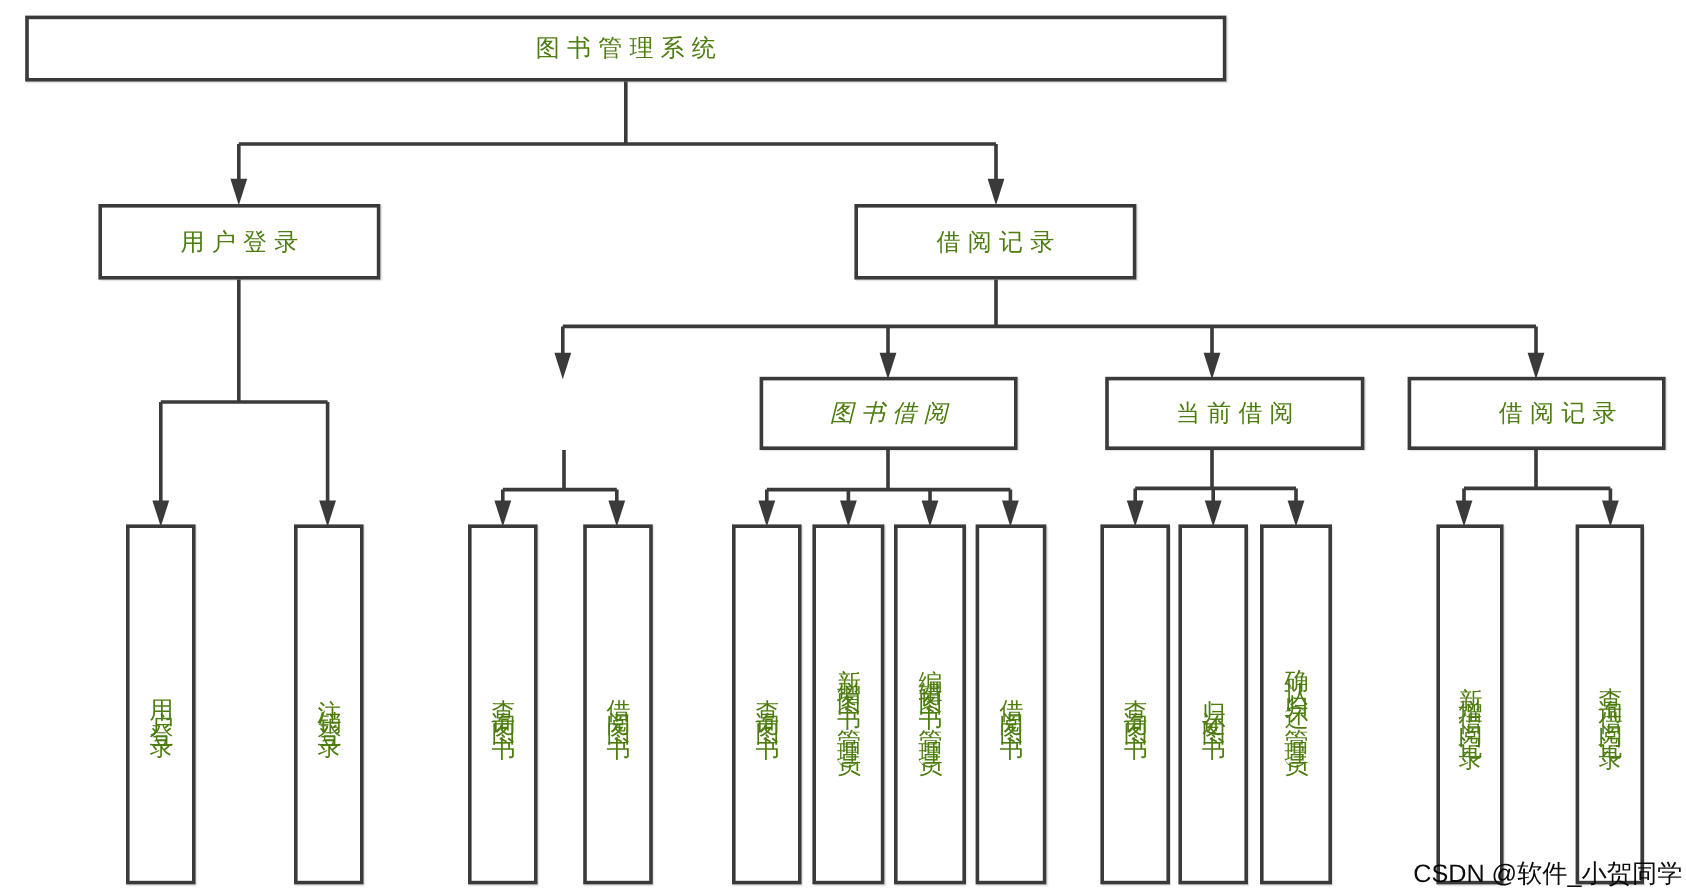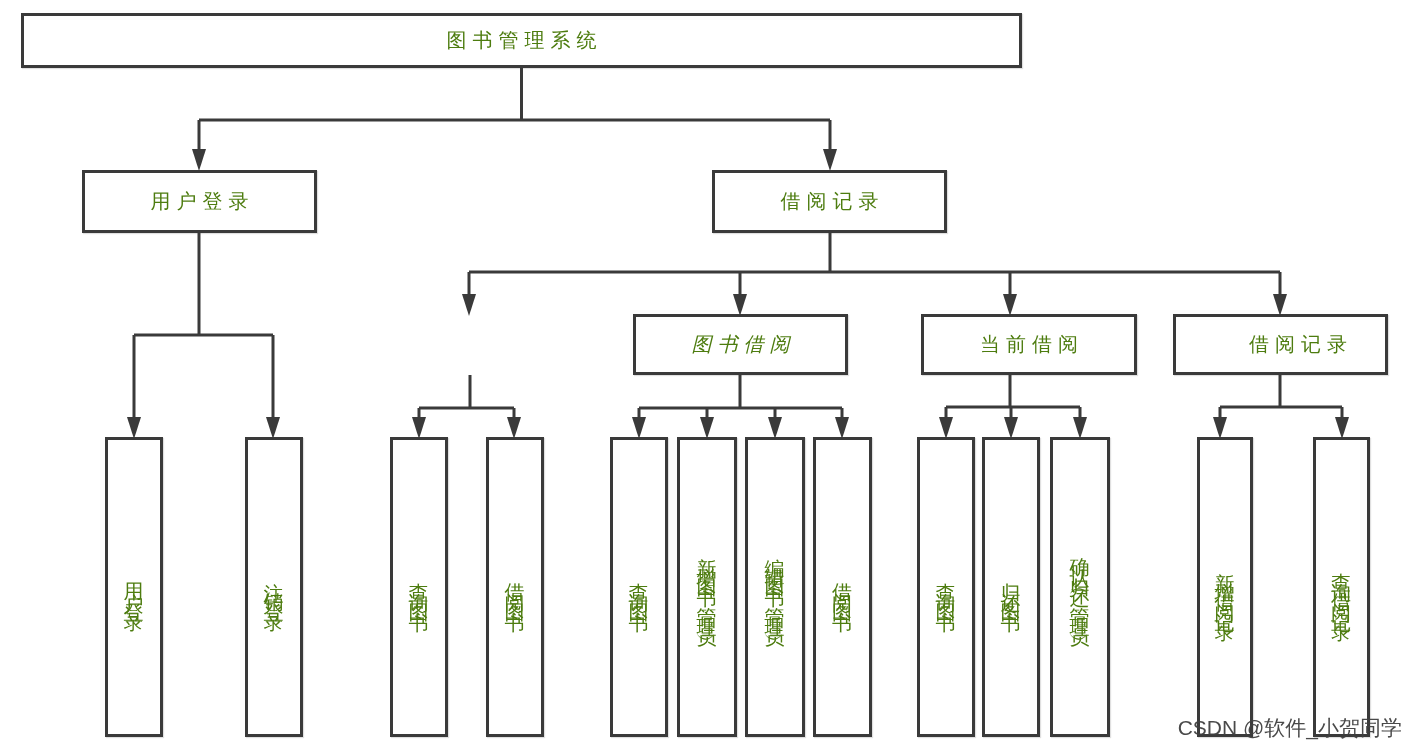--- a/index.html
+++ b/index.html
@@ -39,21 +39,21 @@
     left: 0; top: 0;
     width: 1405px; height: 747px;
     pointer-events: none;
     z-index: 2;
   }
   .watermark {
     position: absolute;
     right: 3px;
     bottom: 5px;
     font-size: 21px;
-    color: #404040;
+    color: #000000;
     opacity: 0.95;
     letter-spacing: 0;
     z-index: 3;
     white-space: nowrap;
   }
 
   
   #root  { left: 21px;  top: 13px;  width: 1001px; height: 55px; }
   #l2a   { left: 82px;  top: 170px; width: 235px;  height: 63px; }
   #l2b   { left: 712px; top: 170px; width: 235px;  height: 63px; }

